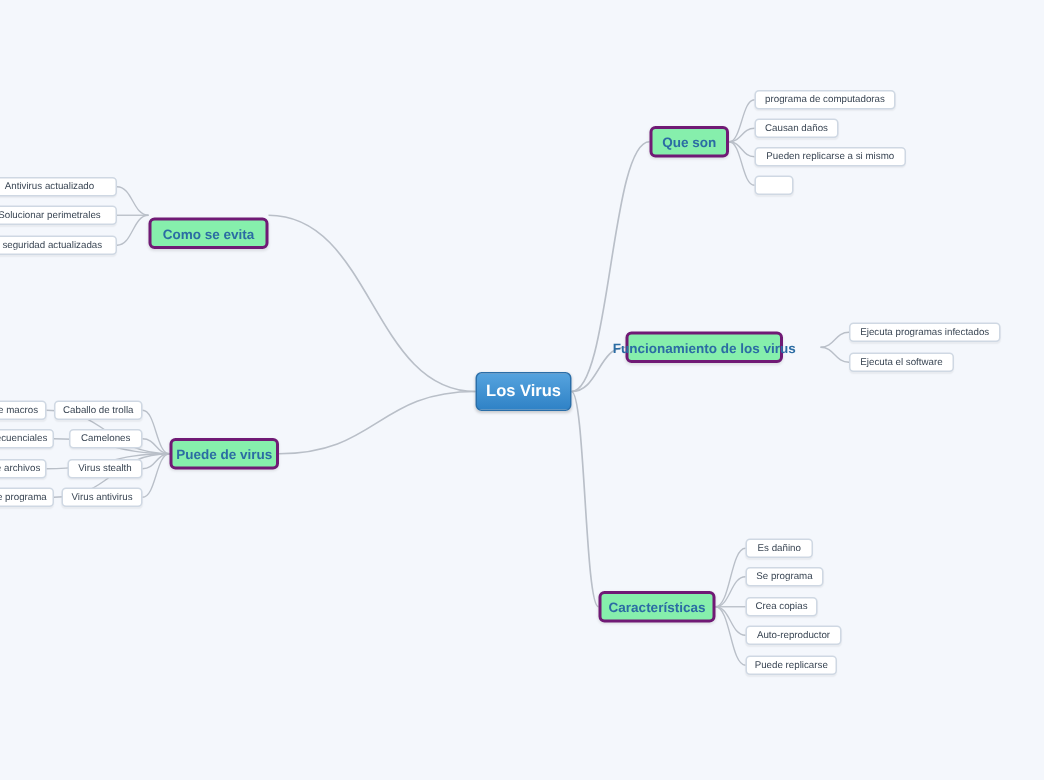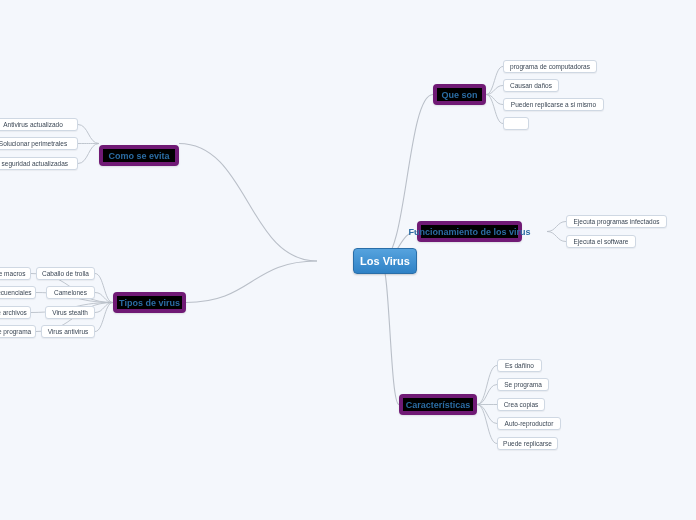--- a/index.html
+++ b/index.html
@@ -41,26 +41,25 @@
   .node.root {
     background: #3d8fd1;
     background: linear-gradient(#56a3de, #2f82c6);
     border: 1px solid #2a6ea8;
     border-radius: 4px;
     color: #ffffff;
     font-size: 11px;
     font-weight: bold;
     padding: 7px 14px;
     box-shadow: 0 1px 2px rgba(0,0,0,0.18);
-    margin-left: 36px;
   }
   
   .node.lvl1 {
-    background: #000000;
-    border: 4px solid #701a75;
+    background: #86efac;
+    border: 2px solid #701a75;
     border-radius: 4px;
     color: #2b6ca3;
     font-size: 9px;
     font-weight: bold;
     padding: 6px 11px;
     box-shadow: 0 1px 2px rgba(0,0,0,0.10);
   }
   
   .node.lvl2 {
     background: #ffffff;
@@ -115,21 +114,21 @@
     <div class="node lvl2" style="left: 503px; top: 79px; width: 56px; height: 13px;">Causan daños</div>
     <div class="node lvl2" style="left: 503px; top: 98px; width: 101px; height: 13px;">Pueden replicarse a si mismo</div>
     <div class="node lvl2 blank" style="left: 503px; top: 117px; width: 26px; height: 13px;"></div>
     <div class="node lvl1" style="left: 99px; top: 133px; width: 80px; height: 21px; margin-top: 12px;">Como se evita</div>
     <div class="node lvl2" style="left: -12px; top: 118px; width: 90px; height: 13px;">Antivirus actualizado</div>
     <div class="node lvl2" style="left: -12px; top: 137px; width: 90px; height: 13px;">Solucionar perimetrales</div>
     <div class="node lvl2" style="left: -43px; top: 157px; width: 121px; height: 13px;">Parches de seguridad actualizadas</div>
     <div class="node lvl1" style="left: 417px; top: 221px; width: 105px; height: 21px;">Funcionamiento de los virus</div>
     <div class="node lvl2" style="left: 566px; top: 215px; width: 101px; height: 13px;">Ejecuta programas infectados</div>
     <div class="node lvl2" style="left: 566px; top: 235px; width: 70px; height: 13px;">Ejecuta el software</div>
-    <div class="node lvl1" style="left: 113px; top: 292px; width: 73px; height: 21px;">Tipos de virus</div>
+    <div class="node lvl1" style="left: 113px; top: 292px; width: 73px; height: 21px;">Puede de virus</div>
     <div class="node lvl2" style="left: -27px; top: 267px; width: 58px; height: 13px;">Virus de macros</div>
     <div class="node lvl2" style="left: 36px; top: 267px; width: 59px; height: 13px;">Caballo de trolla</div>
     <div class="node lvl2" style="left: -27px; top: 286px; width: 63px; height: 13px;">Virus secuenciales</div>
     <div class="node lvl2" style="left: 46px; top: 286px; width: 49px; height: 13px;">Camelones</div>
     <div class="node lvl2" style="left: -27px; top: 306px; width: 58px; height: 13px;">Virus de archivos</div>
     <div class="node lvl2" style="left: 45px; top: 306px; width: 50px; height: 13px;">Virus stealth</div>
     <div class="node lvl2" style="left: -27px; top: 325px; width: 63px; height: 13px;">Virus de programa</div>
     <div class="node lvl2" style="left: 41px; top: 325px; width: 54px; height: 13px;">Virus antivirus</div>
     <div class="node lvl1" style="left: 399px; top: 394px; width: 78px; height: 21px;">Características</div>
     <div class="node lvl2" style="left: 497px; top: 359px; width: 45px; height: 13px;">Es dañino</div>

